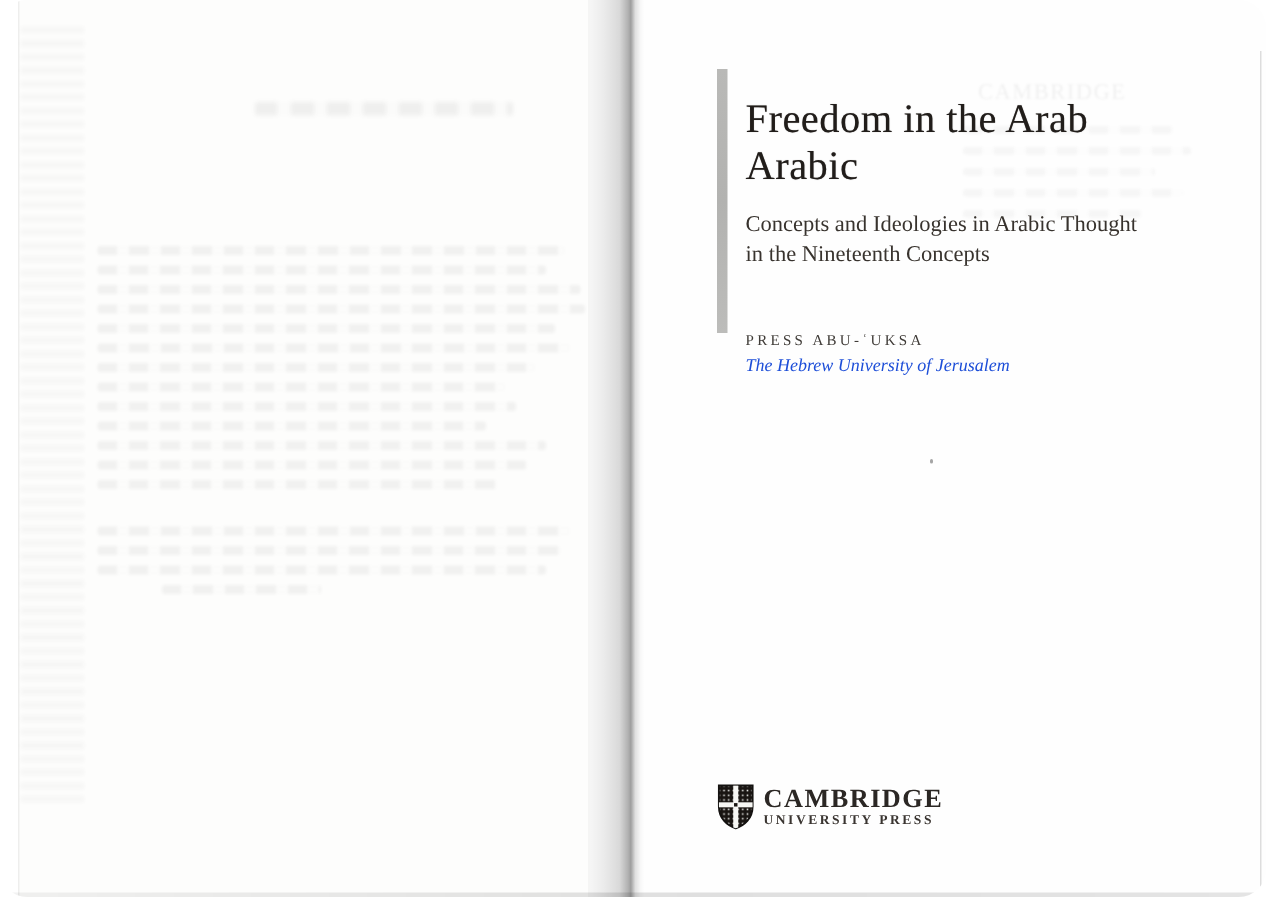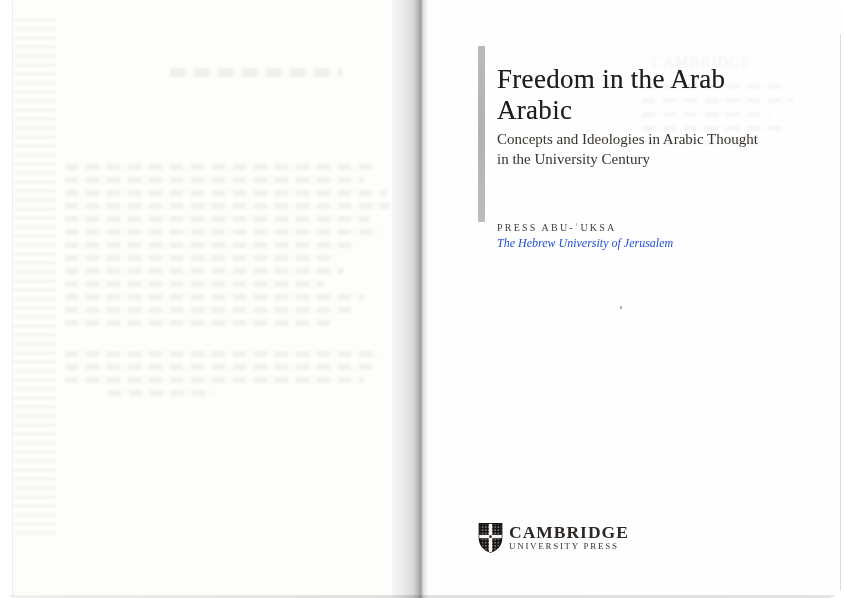--- a/index.html
+++ b/index.html
@@ -55,21 +55,21 @@
   .accent-bar {
     position:absolute; left:48px; top:46px; width:7px; height:176px;
     background:linear-gradient(180deg,#b9b9b7 0%,#b2b2b0 50%,#bcbcba 100%);
   }
   .title {
     position:absolute; left:67px; top:64px; width:320px;
     font-size:27px; line-height:31px; letter-spacing:0.3px;
     color:#211d1a; text-shadow:0 0 0.5px rgba(33,29,26,0.55);
   }
   .subtitle {
-    position:absolute; left:67px; top:130px; width:320px;
+    position:absolute; left:67px; top:141px; width:320px;
     font-size:15px; line-height:19.5px; color:#38332e;
   }
   .author {
     position:absolute; left:67px; top:222px;
     font-size:10px; letter-spacing:2.2px; color:#3f3b37;
   }
   .affiliation {
     position:absolute; left:67px; top:236px;
     font-size:12px; font-style:italic; color:#1d4ed8;
   }
@@ -88,21 +88,21 @@
   }
   
   .logo { position:absolute; left:48px; top:522px; display:flex; align-items:flex-start; }
   .shield { width:25px; height:32px; }
   .logo-text { margin-left:6px; padding-top:2px; }
   .logo-name {
     font-size:17.5px; font-weight:bold; letter-spacing:1px;
     color:#2b2724; line-height:16px; font-family:"Liberation Serif",serif;
   }
   .logo-imprint {
-    font-size:9px; font-weight:normal; letter-spacing:1.7px;
+    font-size:9px; font-weight:bold; letter-spacing:1.7px;
     color:#3a3531; line-height:10px; margin-top:1px;
     font-family:"Liberation Serif",serif;
   }
   
   .bottom-shadow {
     position:absolute; left:0; bottom:0; width:844px; height:3px;
     background:linear-gradient(to right,
       rgba(0,0,0,0.05), rgba(0,0,0,0.12) 55%, rgba(0,0,0,0.10) 100%);
     filter:blur(0.5px);
   }
@@ -144,21 +144,21 @@
   <div class="page-right">
     <div class="accent-bar"></div>
 
     <div class="title">
       <span style="display:block">Freedom in the Arab</span>
       <span style="display:block">Arabic</span>
     </div>
 
     <div class="subtitle">
       <span style="display:block">Concepts and Ideologies in Arabic Thought</span>
-      <span style="display:block">in the University Century</span>
+      <span style="display:block">in the Nineteenth Concepts</span>
     </div>
 
     <div class="author">PRESS ABU-ʿUKSA</div>
     <div class="affiliation">The Hebrew University of Jerusalem</div>
 
     <div class="bleed-cambridge">CAMBRIDGE</div>
     <div class="bleed-right-block">
       <div class="bleed-line" style="width:88%"></div>
       <div class="bleed-line" style="width:95%"></div>
       <div class="bleed-line" style="width:80%"></div>

